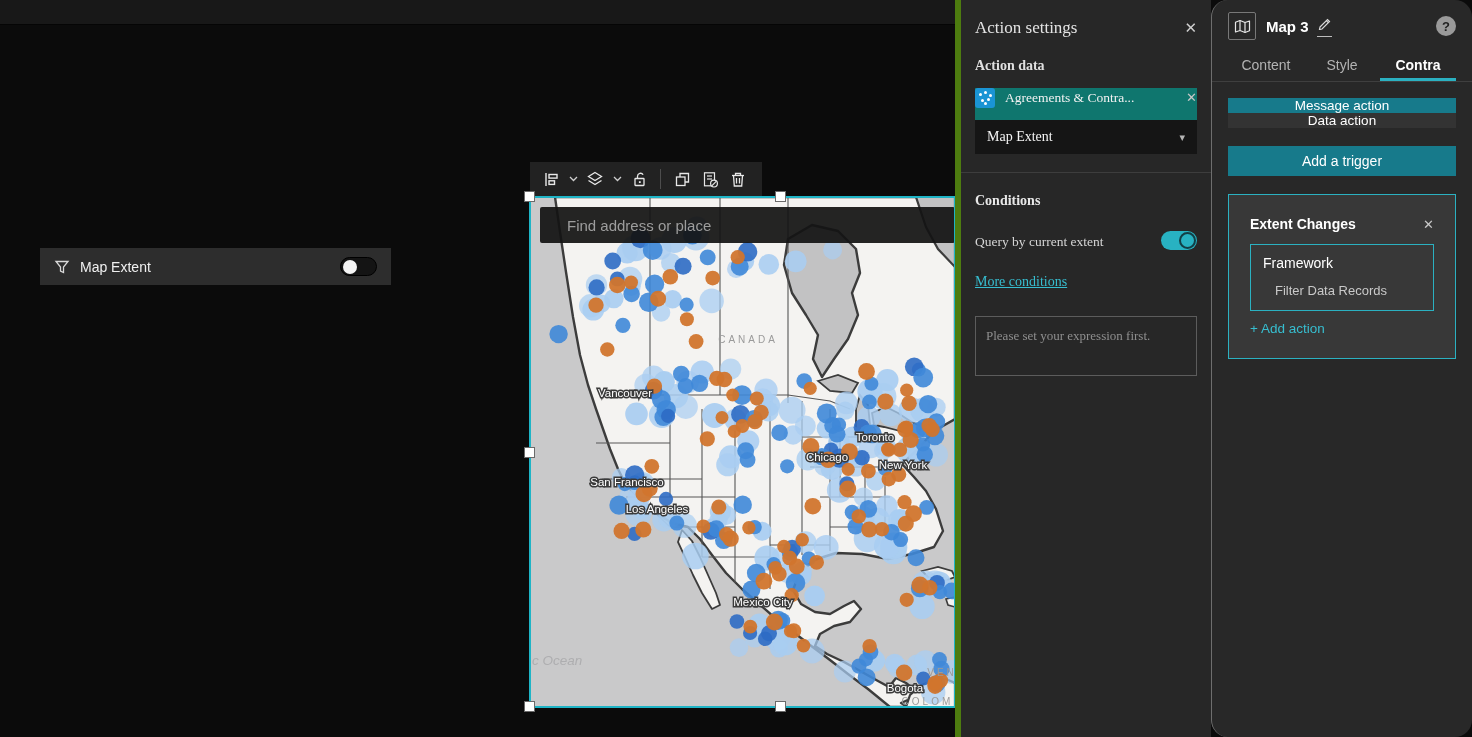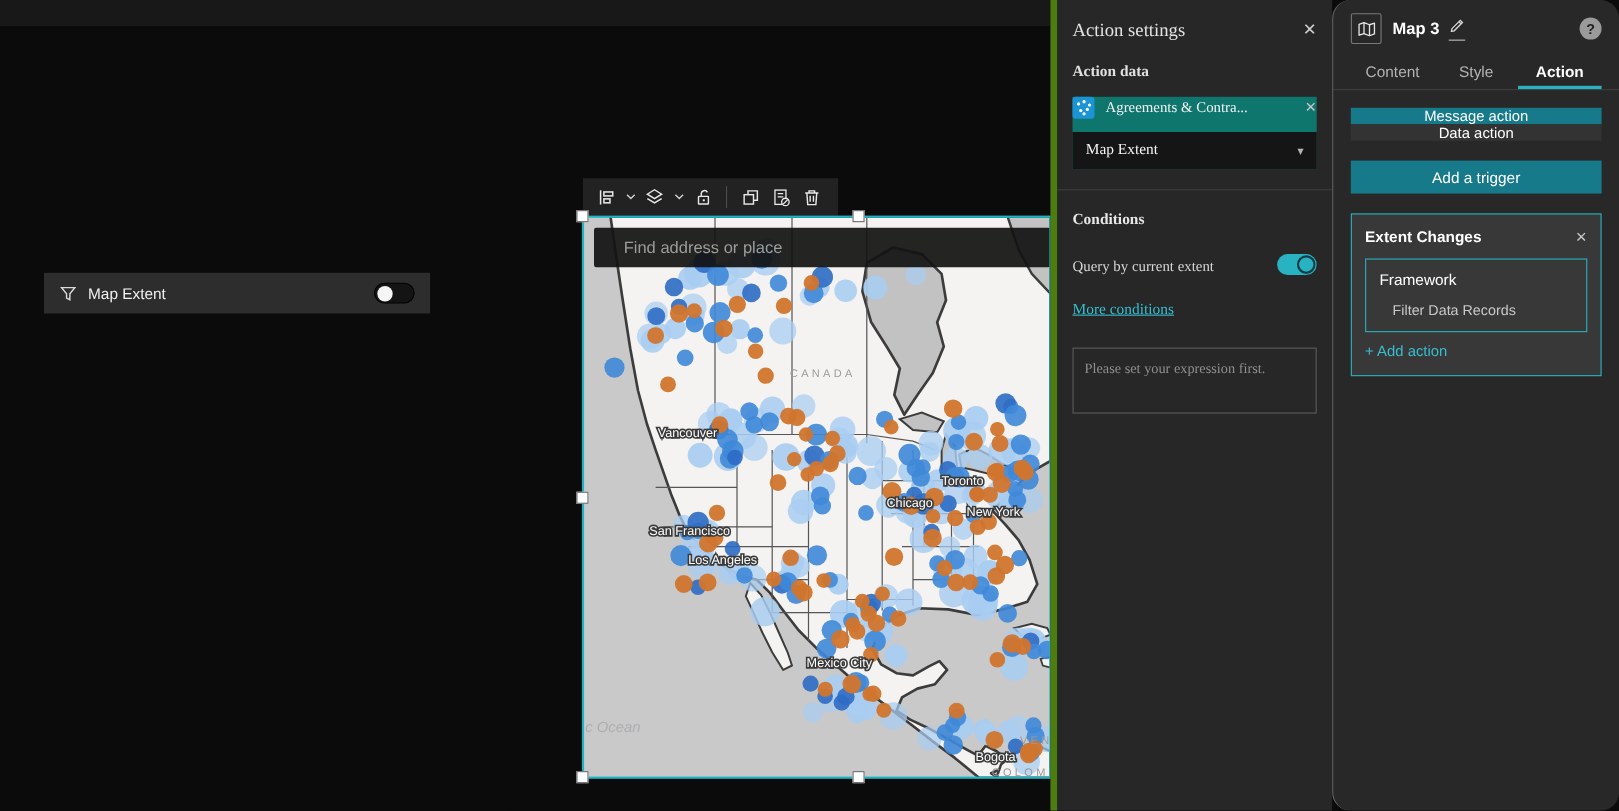--- a/index.html
+++ b/index.html
@@ -74,21 +74,21 @@
     font-size:13px; font-weight:bold; display:flex; align-items:center; justify-content:center; }
   .wp-tabs { display:flex; border-bottom:1px solid #3f3f3f; padding:0 16px; height:32px; }
   .wp-tab { flex:1; text-align:center; font-size:14px; color:#b3b3b3; line-height:30px; cursor:pointer; }
   .wp-tab.active { color:#ffffff; font-weight:bold; border-bottom:3px solid #2bb1c1; }
   .wp-body { padding:16px; }
   .seg-control { display:flex; margin-bottom:18px;flex-direction:column; }
   .seg { flex:1; height:28px; font-size:13.5px; color:#ffffff; display:flex; align-items:center; justify-content:center; cursor:pointer; background:#333333; }
   .seg.active { background:#177a8b; }
   .btn-primary { width:100%; height:30px; background:#177a8b; color:#ffffff; font-size:14px; border:none;
     display:flex; align-items:center; justify-content:center; cursor:pointer; font-family:"Liberation Sans", sans-serif; margin-bottom:18px; }
-  .trigger-card { border:1px solid #2bb1c1; background:#383838; padding:12px; }
+  .trigger-card { border:1px solid #2bb1c1; background:#383838; padding:21px; }
   .tc-head { display:flex; align-items:center; justify-content:space-between; margin-bottom:12px; }
   .tc-title { color:#ffffff; font-size:14px; font-weight:bold; }
   .tc-x { color:#c9c9c9; font-size:13px; cursor:pointer; }
   .tc-box { border:1px solid #2bb1c1; padding:10px 12px 12px 12px; cursor:pointer; }
   .tc-target { color:#ffffff; font-size:14px; }
   .tc-action { color:#c9c9c9; font-size:13px; margin:12px 0 0 12px; }
   .tc-add { color:#37bed0; font-size:13.5px; margin-top:10px; display:inline-block; cursor:pointer; }
 </style>
 </head>
 <body>
@@ -616,21 +616,21 @@
               <line x1="9.3" y1="4.7" x2="11.3" y2="6.7"></line>
             </g>
           </svg>
       </span>
       <span class="wp-help">?</span>
     </div>
 
     <div class="wp-tabs">
       <div class="wp-tab">Content</div>
       <div class="wp-tab">Style</div>
-      <div class="wp-tab active">Action</div>
+      <div class="wp-tab active">Contra</div>
     </div>
 
     <div class="wp-body">
       <div class="seg-control">
         <div class="seg active">Message action</div>
         <div class="seg">Data action</div>
       </div>
 
       <button class="btn-primary">Add a trigger</button>
 

